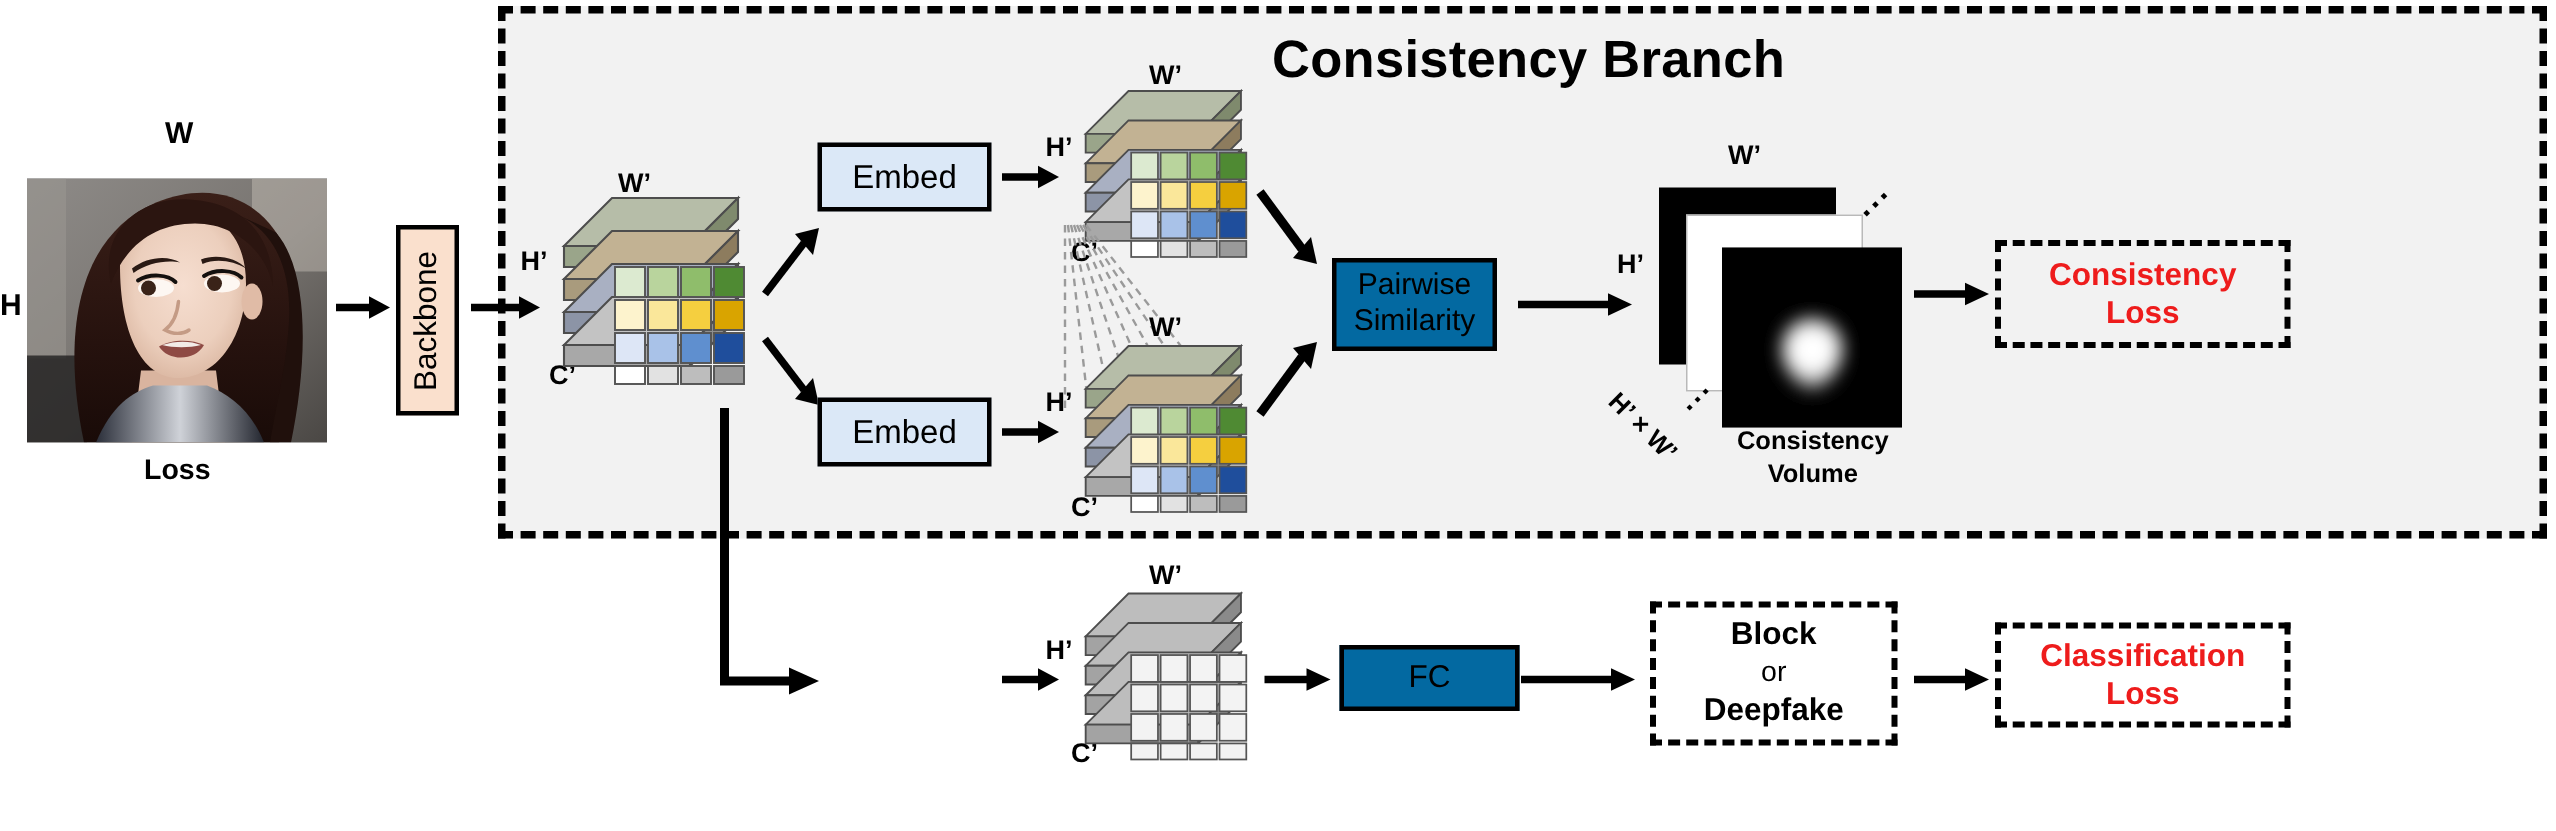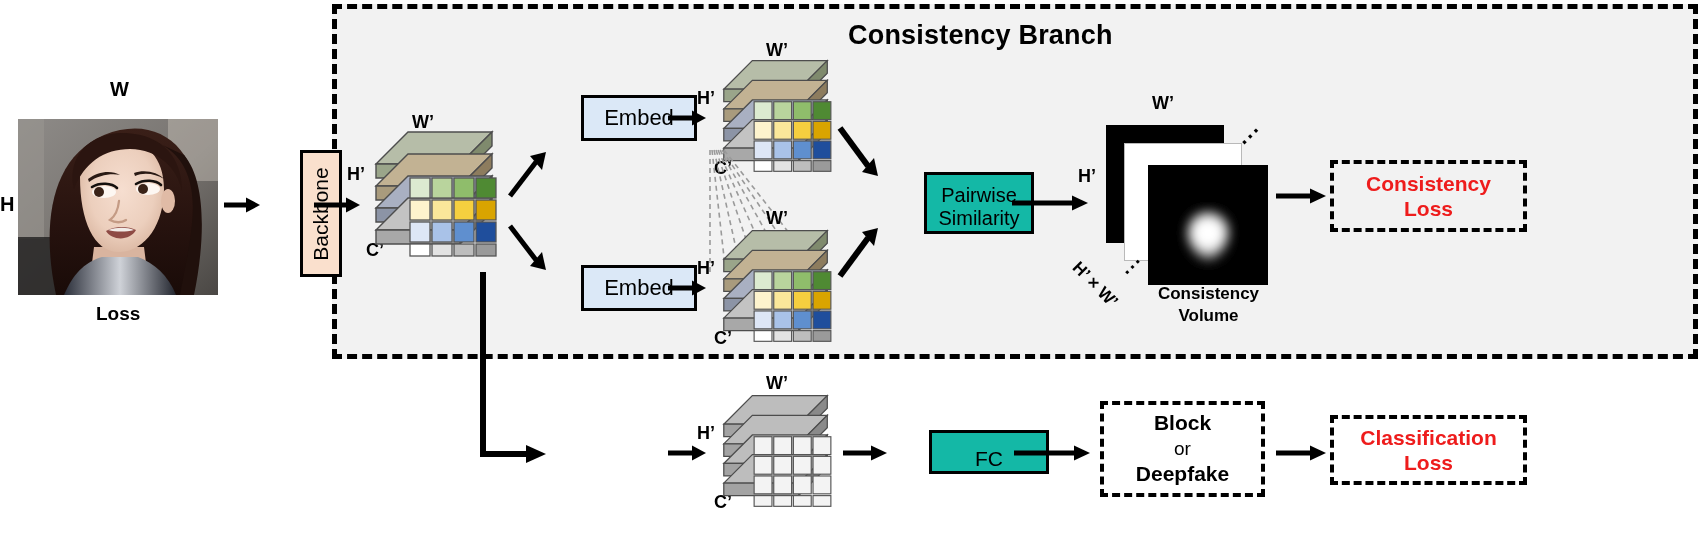--- a/index.html
+++ b/index.html
@@ -15,43 +15,43 @@
 
   
   #branch-region{
     left:332px;top:4px;width:1366px;height:355px;
     background:#f2f2f2;
     border:5px dashed #000000;
     box-sizing:border-box;
   }
   #branch-title{
     left:848px;top:20px;
-    font-size:27px;font-weight:bold;color:#000;
+    font-size:35px;font-weight:bold;color:#000;
     letter-spacing:.2px;white-space:nowrap;
   }
 
   
   #input-photo{
     left:18px;top:119px;width:200px;height:176px;
     overflow:hidden;background:#6d6a68;
   }
   #input-photo svg{display:block;}
   .lbl{font-size:20px;font-weight:bold;color:#000;white-space:nowrap;}
   .lbl-sm{font-size:18px;font-weight:bold;color:#000;white-space:nowrap;}
   .lbl-cap{font-size:19px;font-weight:bold;color:#000;white-space:nowrap;}
 
   
   .boxbase{
     box-sizing:border-box;border:3px solid #000;
     display:flex;align-items:center;justify-content:center;
-    text-align:center;color:#000;margin-left:36px;
+    text-align:center;color:#000;
   }
   .box-peach{background:#fae0cd;}
   .box-blue{background:#dbe8f7;}
-  .box-gray{background:#14b8a6;align-items:flex-end;}
+  .box-gray{background:#0369a1;}
   .box-dashed{
     box-sizing:border-box;border:4px dashed #000;background:transparent;
     display:flex;align-items:center;justify-content:center;
     flex-direction:column;text-align:center;
   }
   .red{color:#ee1c1c;font-weight:bold;}
 
   #backbone-box{
     left:264px;top:150px;width:42px;height:127px;
   }

